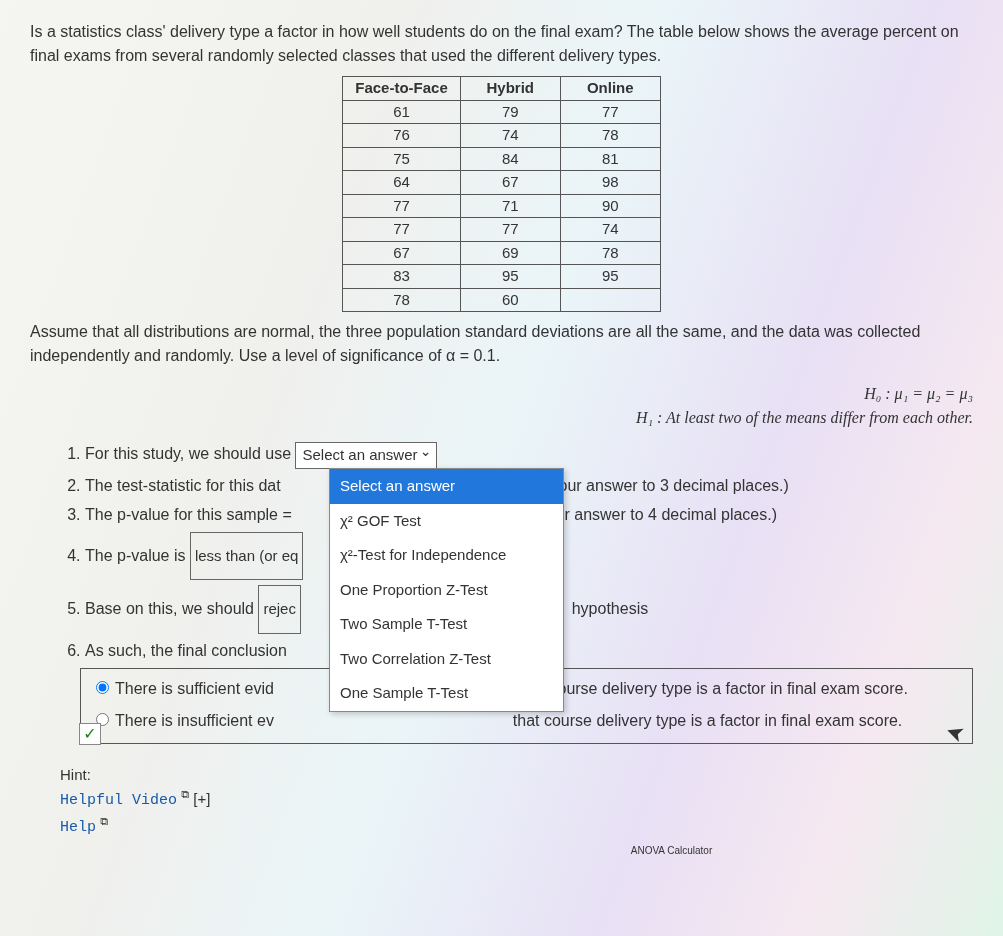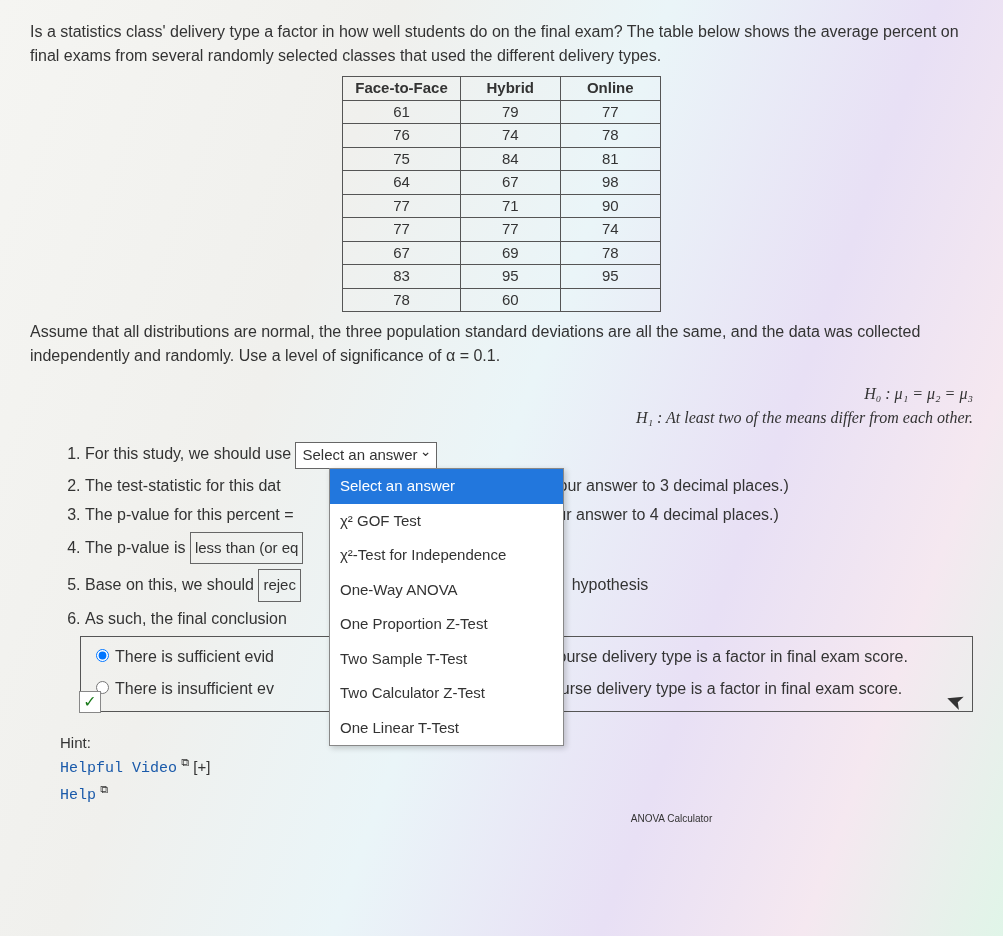--- a/index.html
+++ b/index.html
@@ -48,21 +48,21 @@
     }
     .select-box::after {
       content: "⌄";
       position: absolute;
       right: 4px;
       top: -2px;
       font-size: 14px;
     }
     .small-select {
       border: 1px solid #666;
-      padding: 4px 4px;
+      padding: 12px 4px;
       display: inline-block;
       font-size: 15px;
     }
     .dropdown {
       position: absolute;
       background: #fff;
       border: 1px solid #888;
       box-shadow: 2px 2px 6px rgba(0,0,0,0.2);
       z-index: 10;
       width: 235px;
@@ -183,21 +183,21 @@
   <li>
     <span>For this study, we should use </span>
     <span class="select-box">Select an answer</span>
   </li>
   <li class="line-wrap">
     <span>The test-statistic for this dat</span>
     <span style="display:inline-block;width:245px"></span>
     <span>w your answer to 3 decimal places.)</span>
   </li>
   <li>
-    <span>The p-value for this percent =</span>
+    <span>The p-value for this sample =</span>
     <span style="display:inline-block;width:238px"></span>
     <span>your answer to 4 decimal places.)</span>
   </li>
   <li>
     <span>The p-value is </span>
     <span class="small-select">less than (or eq</span>
   </li>
   <li>
     <span>Base on this, we should </span>
     <span class="small-select">rejec</span>
@@ -228,25 +228,24 @@
     </div>
   </div>
   <div class="check-mark">✓</div>
   <span class="cursor" style="right:8px;bottom:-6px;transform:scaleX(-1) rotate(-20deg);">➤</span>
 </div>
 
 <div class="dropdown" style="left:299px; top:26px;">
   <div class="dd-item dd-header">Select an answer</div>
   <div class="dd-item">χ² GOF Test</div>
   <div class="dd-item">χ²-Test for Independence</div>
-  <div class="dd-item">One-Way ANOVA</div>
   <div class="dd-item">One Proportion Z-Test</div>
   <div class="dd-item">Two Sample T-Test</div>
-  <div class="dd-item">Two Calculator Z-Test</div>
-  <div class="dd-item">One Linear T-Test</div>
+  <div class="dd-item">Two Correlation Z-Test</div>
+  <div class="dd-item">One Sample T-Test</div>
 </div>
 
 </div>
 
 <div class="footer-hints">
   <div>Hint:</div>
   <div>
     <a href="#" class="link">Helpful Video</a>
     <span class="box-icon">⧉</span>
     <span>[+]</span>

